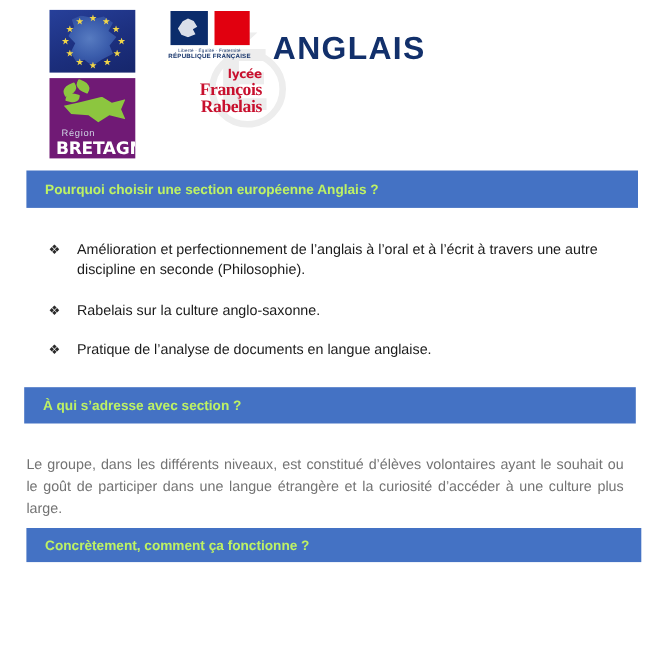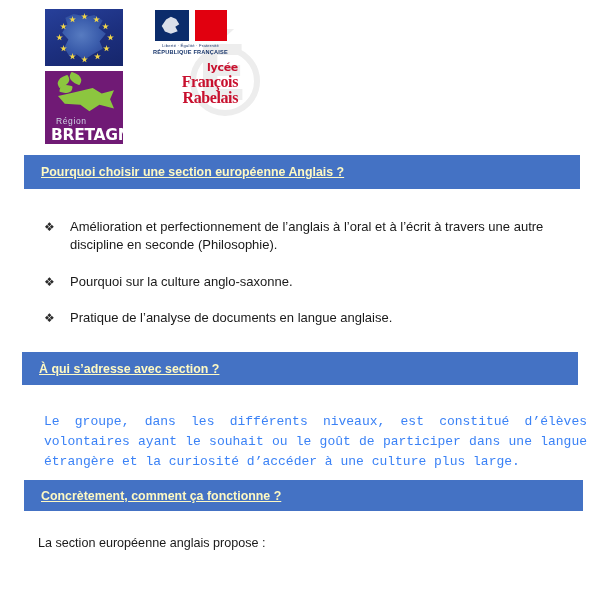--- a/index.html
+++ b/index.html
@@ -225,30 +225,29 @@
     font-weight: bold;
     color: #12306b;
     letter-spacing: 1.2px;
     line-height: 1.33;
     z-index: 2;
   }
 
   
   .band {
     background: #4472c4;
-    color: #fef9c3;
+    color: #bef264;
     font-weight: bold;
     font-size: 12.4px;
     font-family: "Liberation Sans", sans-serif;
     display: flex;
     align-items: center;
     padding-left: 17px;
     box-sizing: border-box;
     position: absolute;
-    text-decoration: underline;
   }
   .band-1 { left: 24px; top: 155px; width: 556px; height: 34px; }
   .band-2 { left: 22px; top: 352px; width: 556px; height: 33px; }
   .band-3 { left: 24px; top: 480px; width: 559px; height: 31px; }
 
   
   .bullets {
     position: absolute;
     left: 44px;
     top: 218px;
@@ -269,28 +268,28 @@
     color: #2b2b2b;
     font-size: 12px;
     line-height: 1.5;
     font-family: "DejaVu Sans", sans-serif;
   }
   .bullet-text { flex: 1 1 auto; }
 
   
   .para {
     position: absolute;
-    left: 44px;
+    left: 24px;
     top: 412px;
     width: 543px;
     font-size: 13px;
     line-height: 1.52;
     text-align: justify;
-    color: #3b82f6;
-    font-family: Liberation Mono, monospace;
+    color: #737373;
+    font-family: Liberation Sans, sans-serif;
   }
 
   
   .bottom {
     position: absolute;
     left: 38px;
     top: 533px;
     width: 545px;
     font-size: 12.6px;
     line-height: 1.63;
@@ -342,39 +341,39 @@
     <div class="rf-republique">RÉPUBLIQUE FRANÇAISE</div>
   </div>
 
   <div class="lycee-block">
     <div class="lycee-l1">lycée</div>
     <div class="lycee-l2">François Rabelais</div>
   </div>
 
 
   <div class="title">
+    <div>ANGLAIS</div>
   </div>
 </div>
 
 <div class="band band-1">Pourquoi choisir une section européenne Anglais ?</div>
 
 <div class="bullets">
   <div class="bullet-row">
     <span class="bullet-glyph">❖</span>
     <span class="bullet-text">Amélioration et perfectionnement de l’anglais à l’oral et à l’écrit à travers une autre discipline en seconde (Philosophie).</span>
   </div>
   <div class="bullet-row">
     <span class="bullet-glyph">❖</span>
-    <span class="bullet-text">Pourquoi sur la culture anglo-saxonne.</span>
+    <span class="bullet-text">Rabelais sur la culture anglo-saxonne.</span>
   </div>
   <div class="bullet-row">
     <span class="bullet-glyph">❖</span>
     <span class="bullet-text">Pratique de l’analyse de documents en langue anglaise.</span>
   </div>
 </div>
 
 <div class="band band-2">À qui s’adresse avec section ?</div>
 <div class="para">Le groupe, dans les différents niveaux, est constitué d’élèves volontaires ayant le souhait ou le goût de participer dans une langue étrangère et la curiosité d’accéder à une culture plus large.</div>
 
 <div class="band band-3">Concrètement, comment ça fonctionne ?</div>
 <div class="bottom">
-  <div>La section européenne anglais propose :</div>
 </div>
 
 </body></html>

